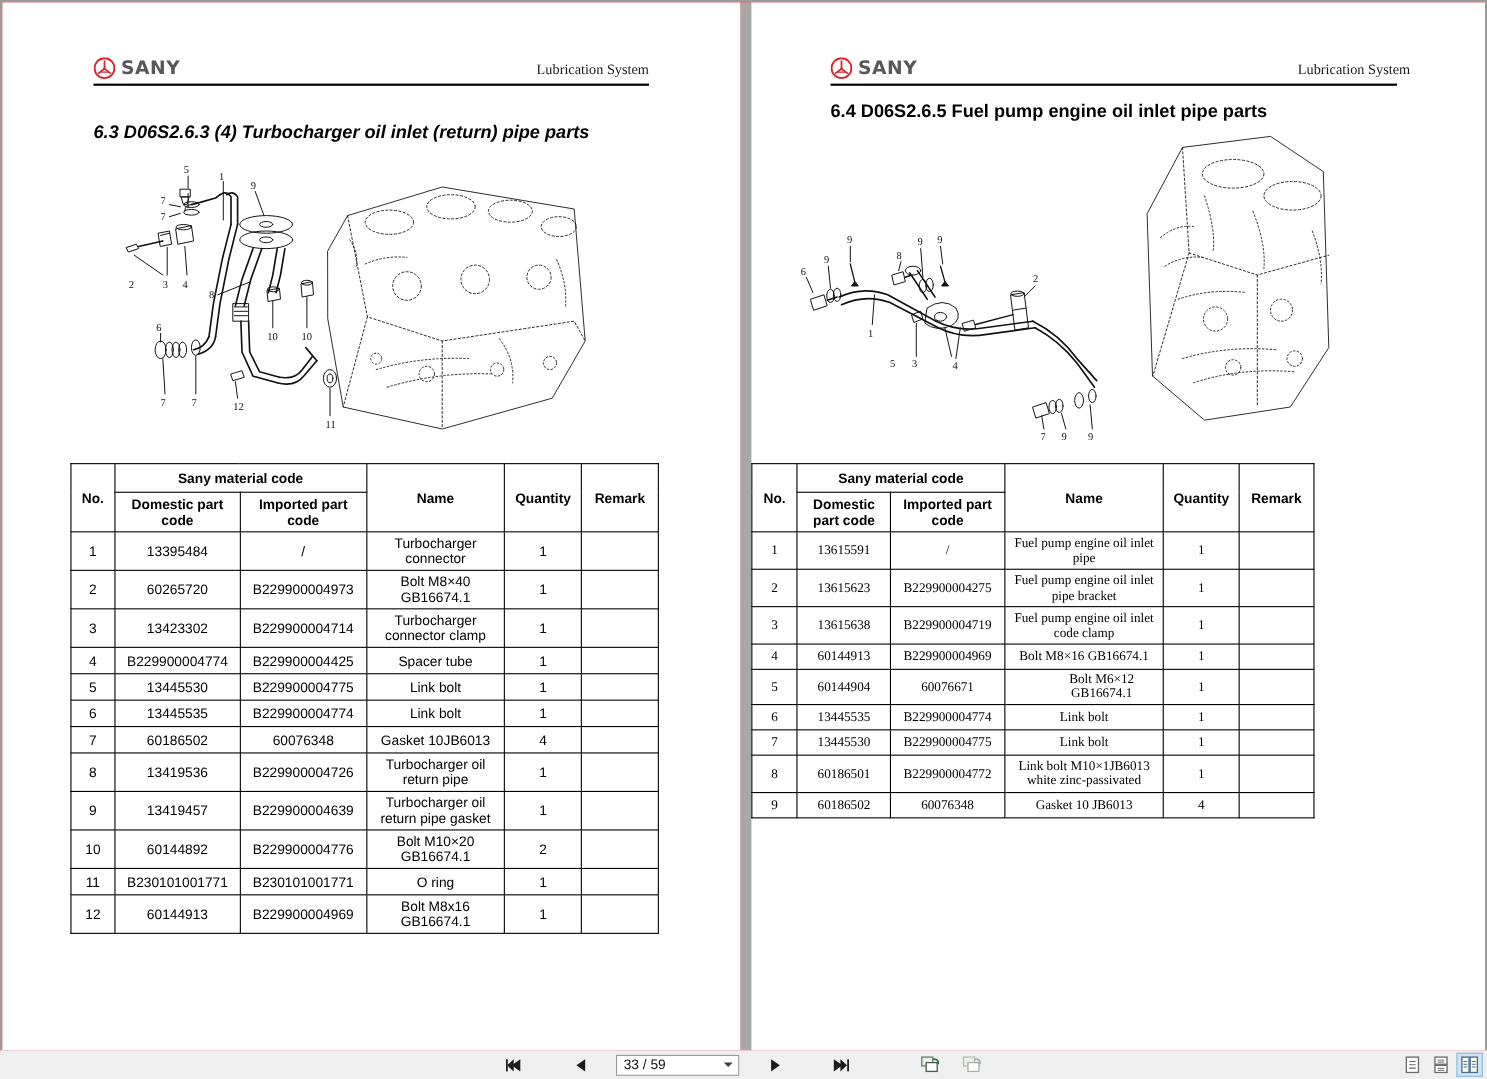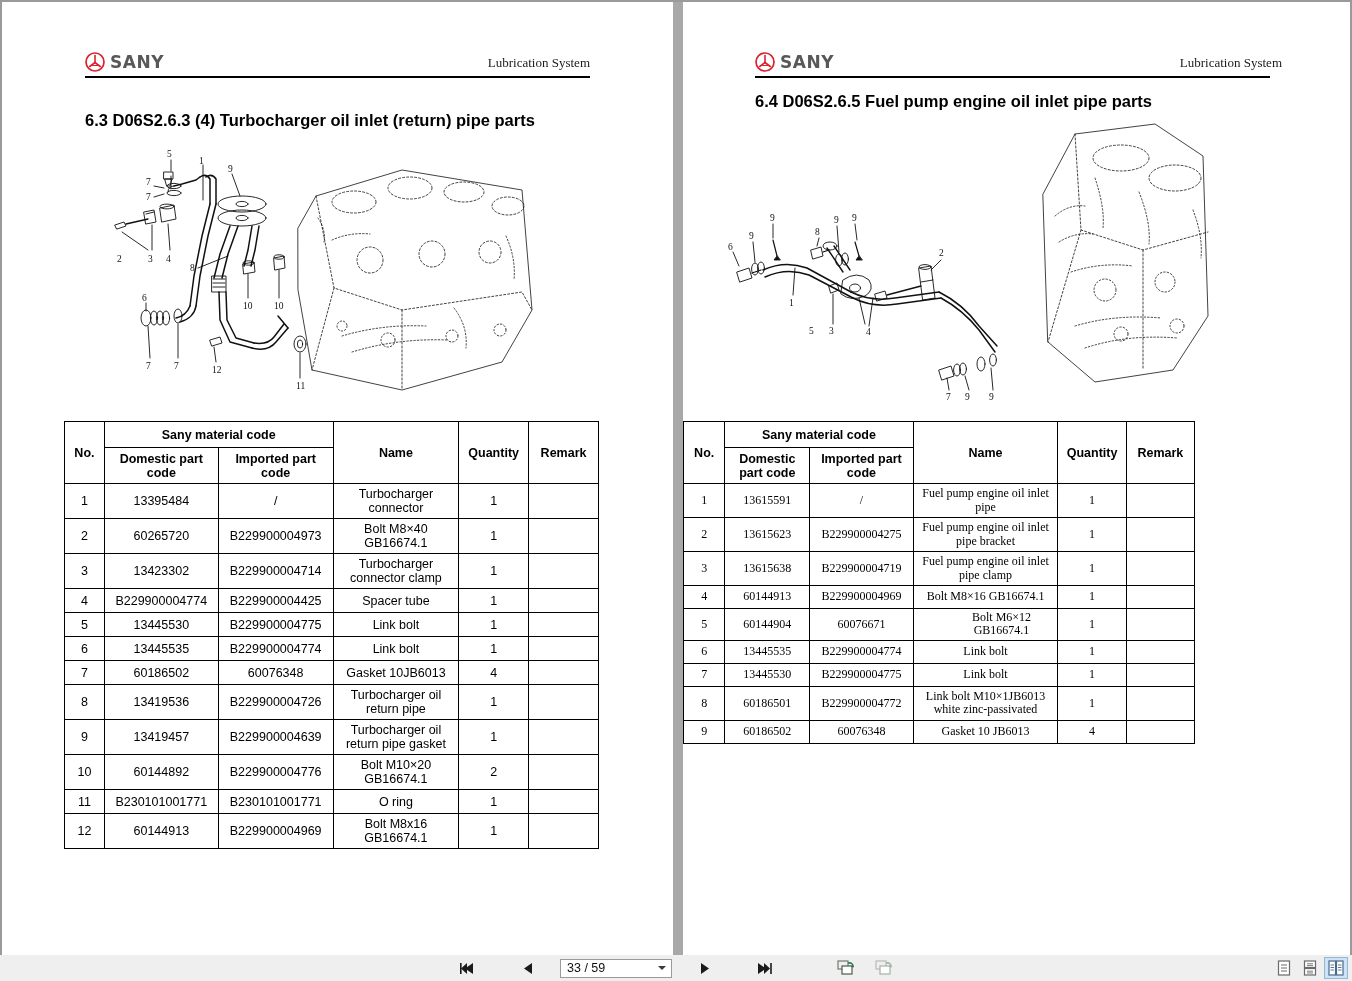--- a/index.html
+++ b/index.html
@@ -206,21 +206,21 @@
             <path d="M20 21 L9.5 29" stroke="#d9232e" stroke-width="3.2" stroke-linecap="round"></path>
             <path d="M20 21 L30.5 29" stroke="#d9232e" stroke-width="3.2" stroke-linecap="round"></path>
             <path d="M13 27 L27 27" stroke="#d9232e" stroke-width="2.4" stroke-linecap="round"></path>
           </svg>
           <span class="logo-text">SANY</span>
         </div>
         <div class="header-right">Lubrication System</div>
       </div>
       <div class="header-rule" style="left:83px; width:505px; top:74px;"></div>
 
-      <div class="sec-title" style="left:83px; top:109px;">6.3 D06S2.6.3 (4) Turbocharger oil inlet (return) pipe parts</div>
+      <div class="sec-title" style="left:83px; top:109px;font-style:italic;">6.3 D06S2.6.3 (4) Turbocharger oil inlet (return) pipe parts</div>
 
       <div class="diagram" style="left:100px; top:138px;">
         <svg width="480" height="265" viewBox="0 0 480 265">
           <g fill="none" stroke="#111" stroke-width="0.9" stroke-linecap="round" stroke-linejoin="round">
 
             <g stroke-width="0.8">
               <path d="M196 88 L214 56 L300 30 L420 50 L430 170 L400 222 L300 250 L210 230 L196 150 Z"></path>
               <path d="M214 56 L232 148 L300 170 L420 152 L430 170" stroke-dasharray="2,2"></path>
               <path d="M232 148 L210 230" stroke-dasharray="2,2"></path>
               <path d="M300 170 L300 250" stroke-dasharray="2,2"></path>
@@ -605,21 +605,21 @@
               <td>13615623</td>
               <td>B229900004275</td>
               <td style="height:34px;margin-top:20px;">Fuel pump engine oil inlet pipe bracket</td>
               <td>1</td>
               <td></td>
             </tr>
           <tr>
               <td>3</td>
               <td>13615638</td>
               <td>B229900004719</td>
-              <td style="height:34px;">Fuel pump engine oil inlet pipe clamp</td>
+              <td style="height:34px;">Fuel pump engine oil inlet code clamp</td>
               <td>1</td>
               <td></td>
             </tr>
           <tr>
               <td>4</td>
               <td>60144913</td>
               <td>B229900004969</td>
               <td style="height:23px;">Bolt M8×16 GB16674.1</td>
               <td>1</td>
               <td></td>

